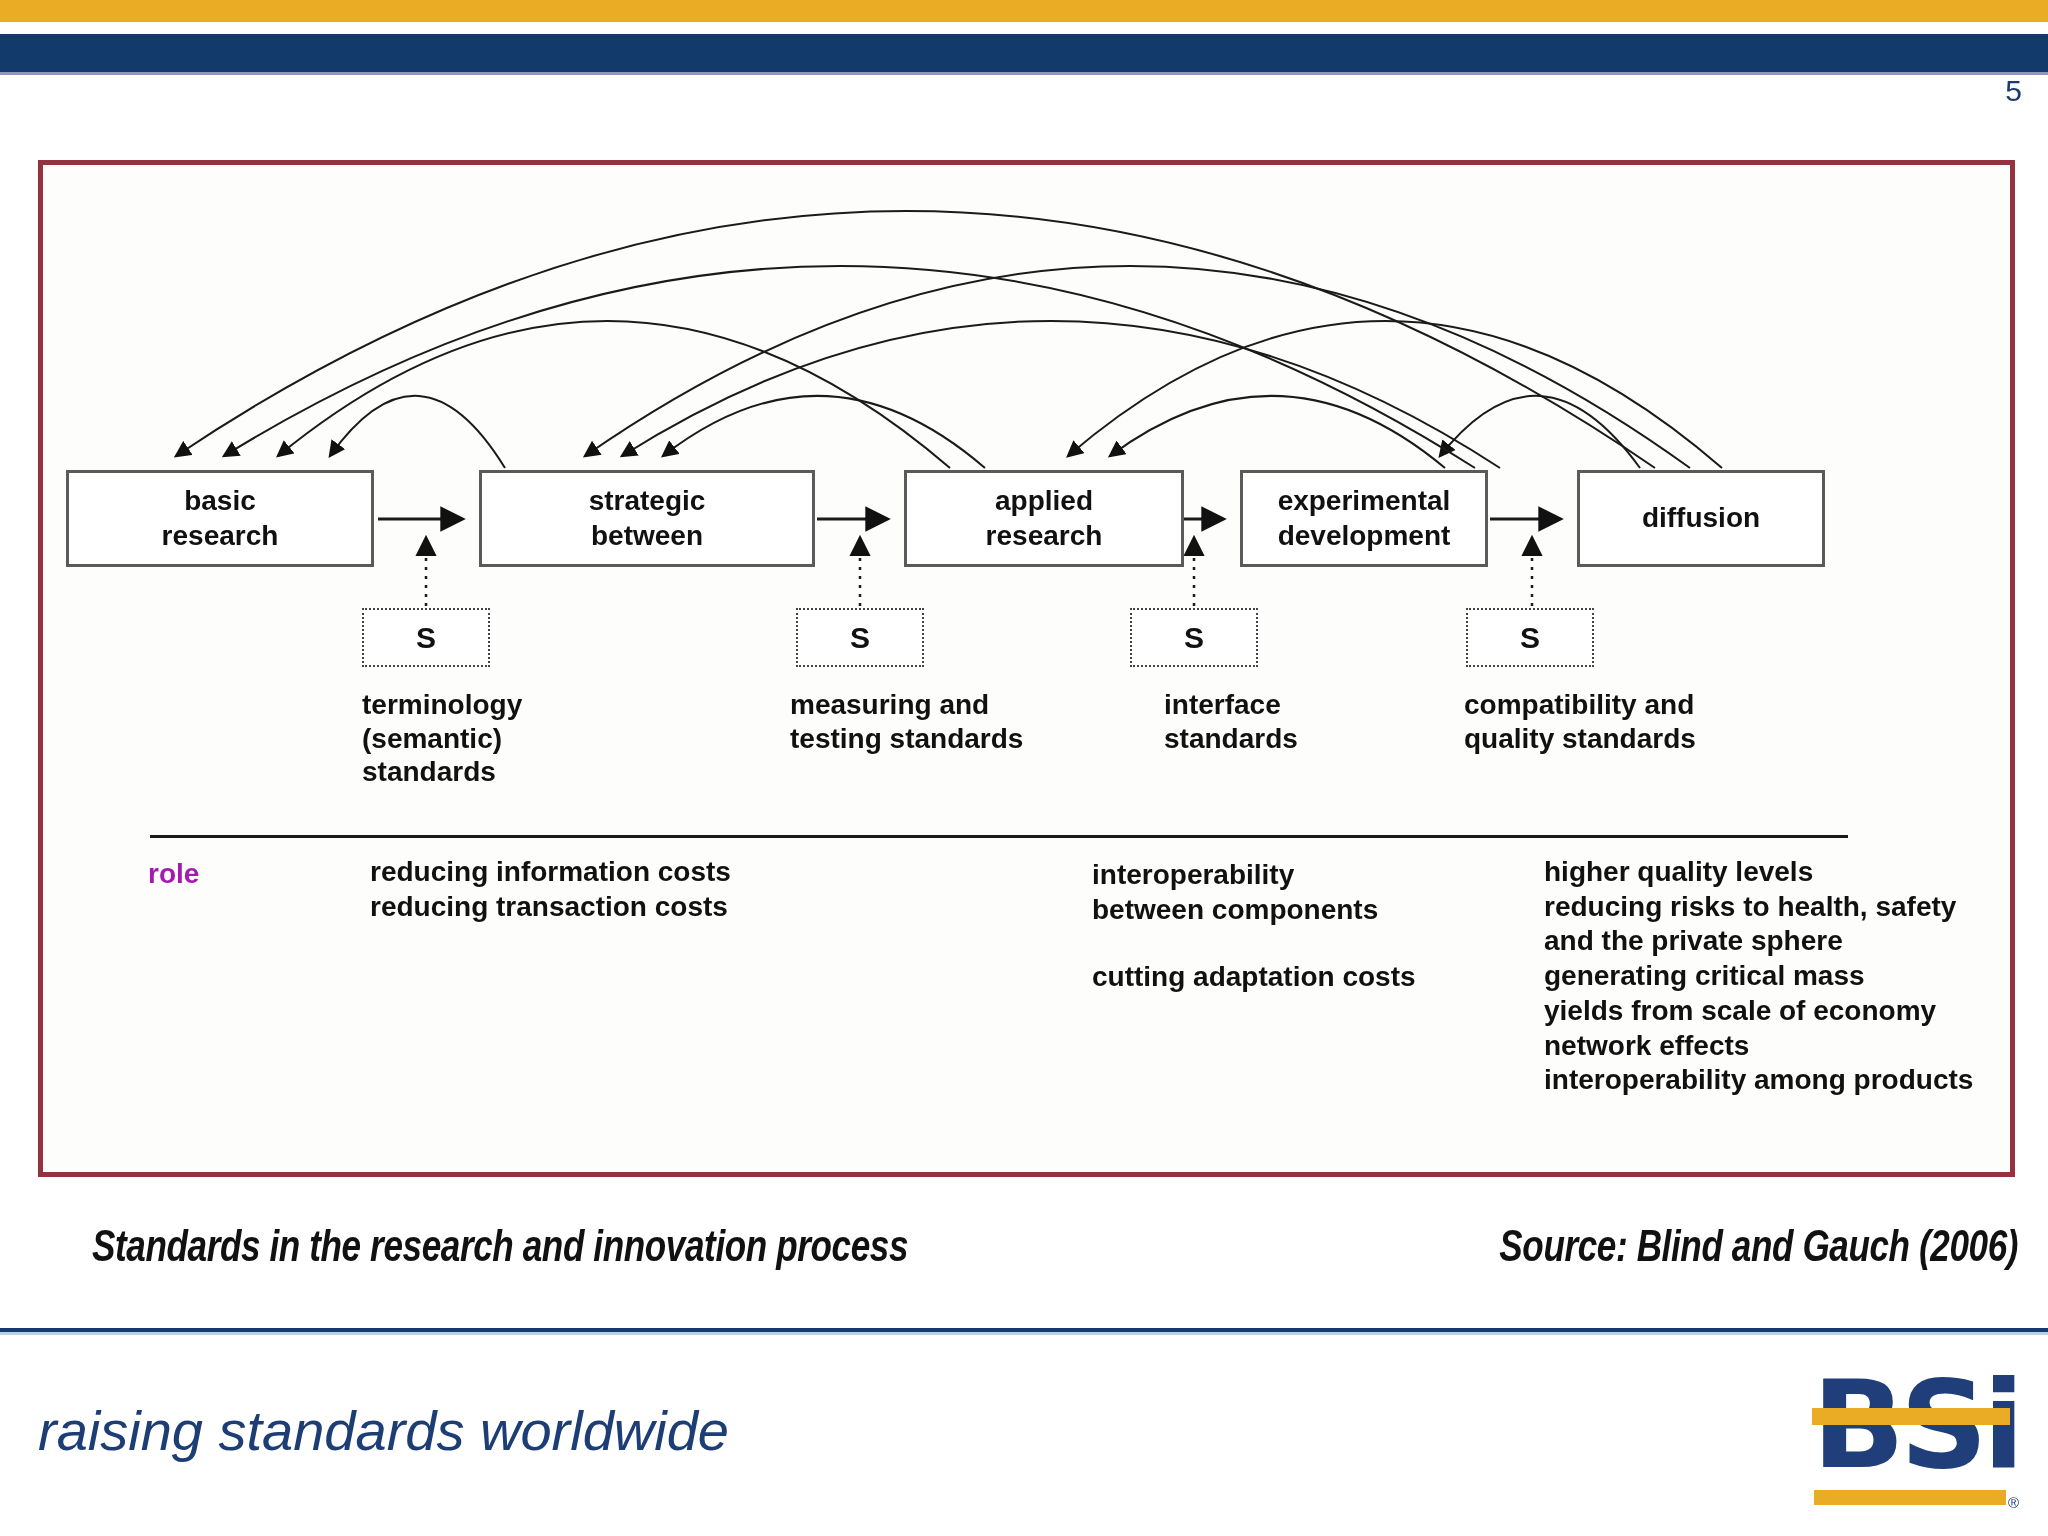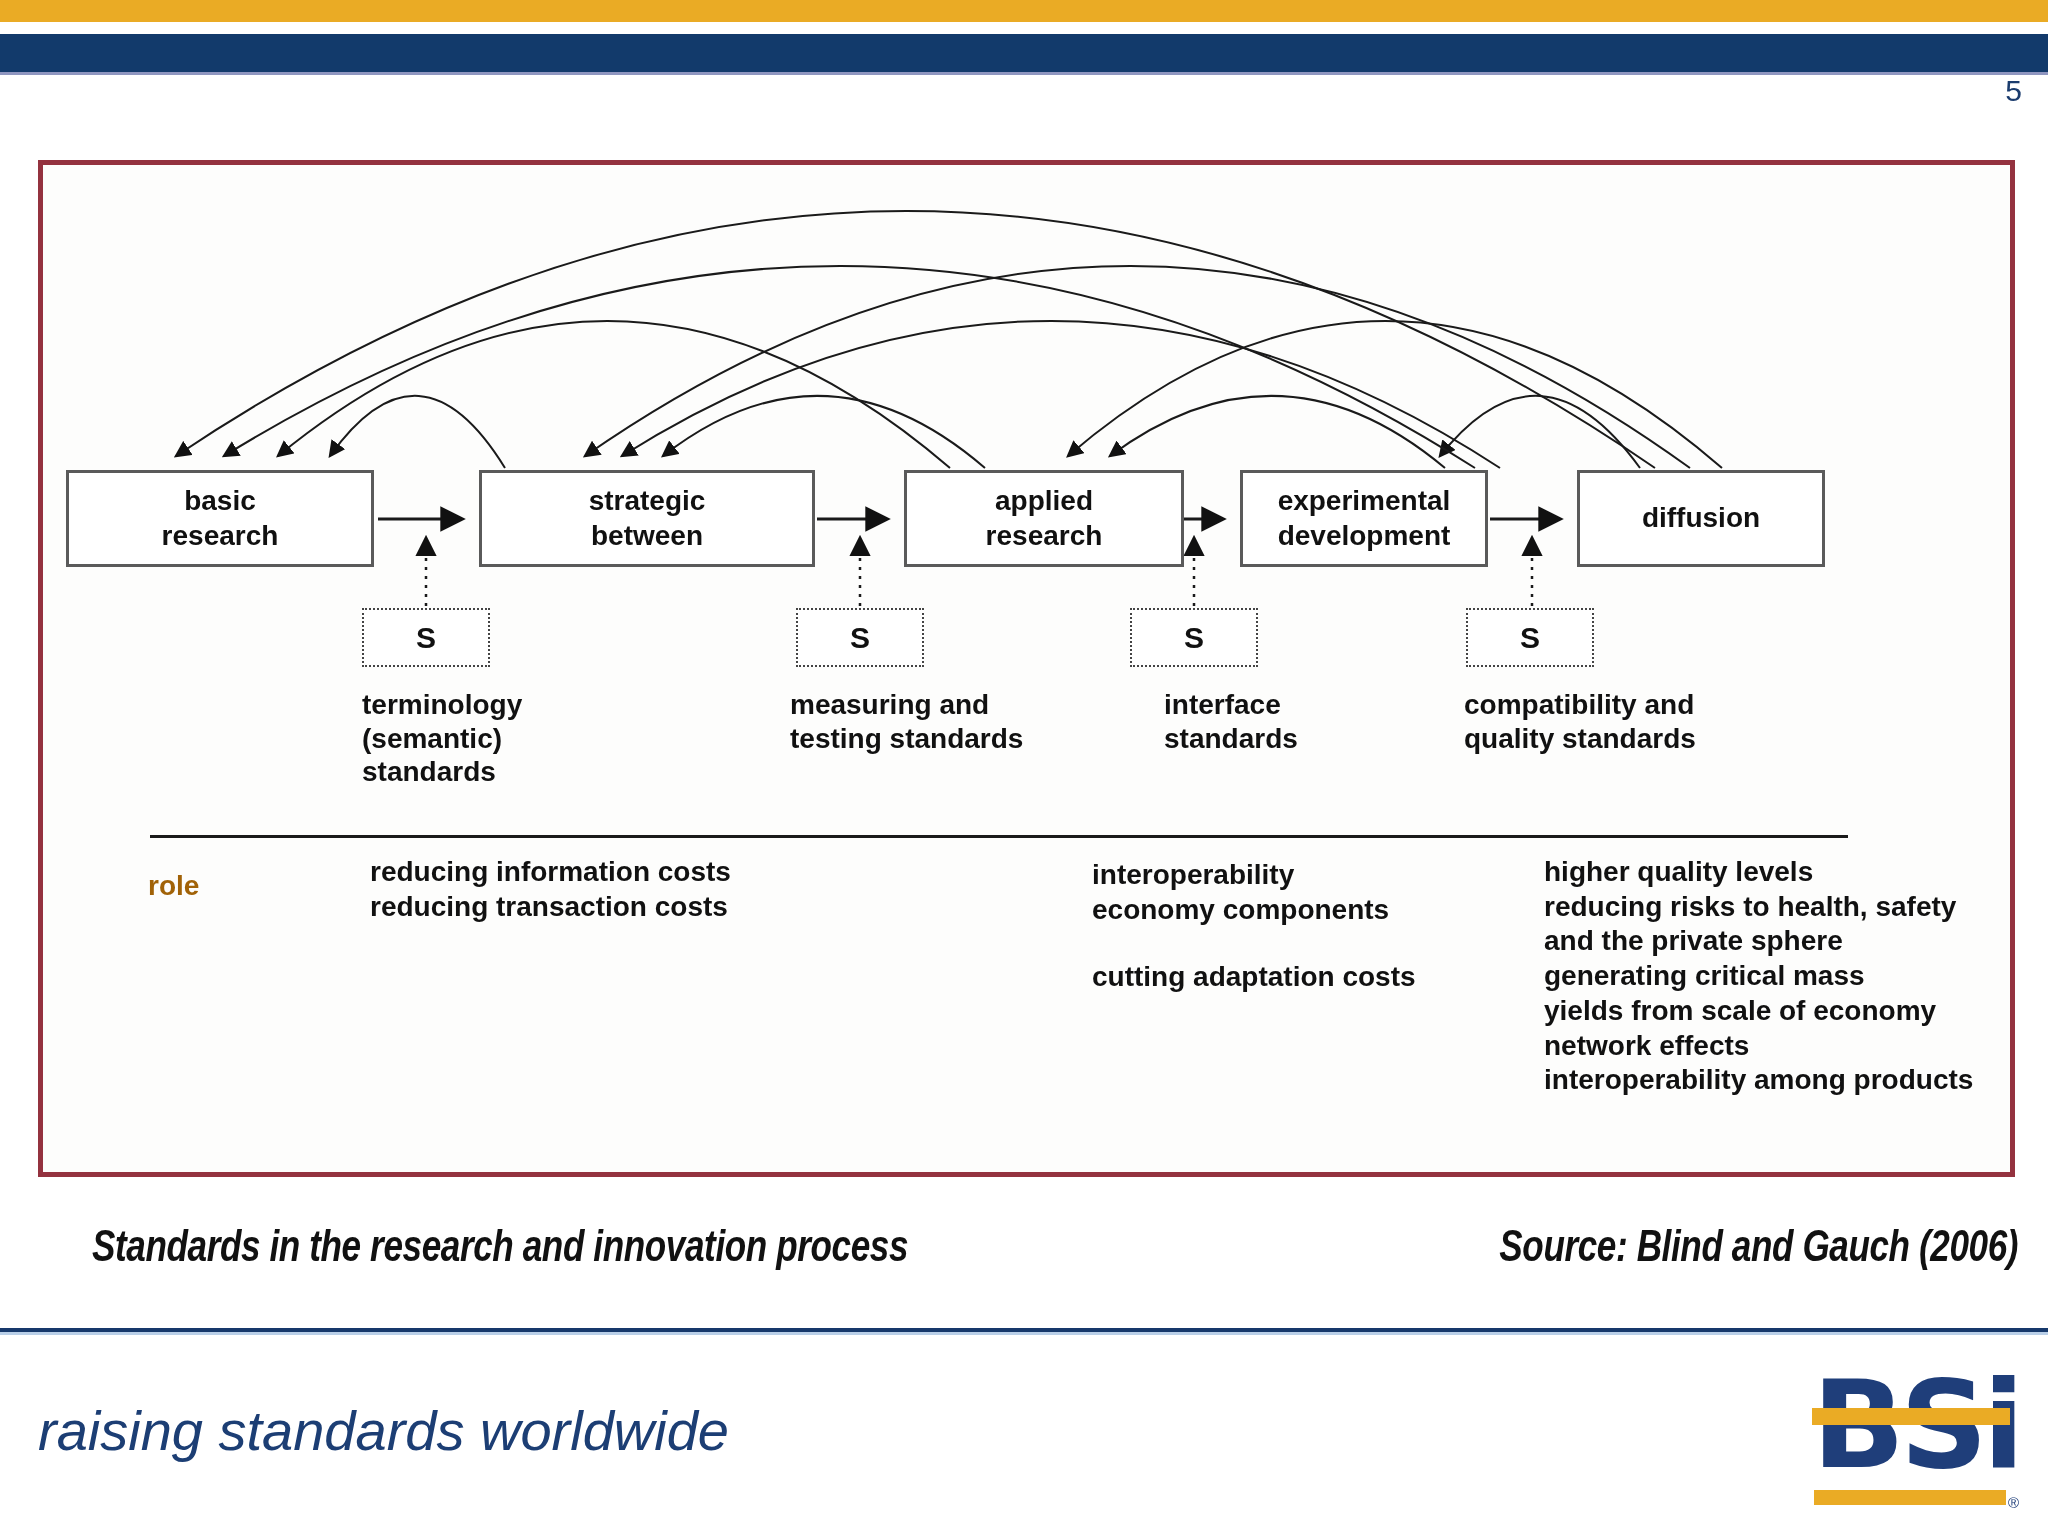--- a/index.html
+++ b/index.html
@@ -26,21 +26,21 @@
   .s-box{
     position:absolute;top:608px;width:128px;height:59px;border:2px dotted #444;background:#fff;
     box-sizing:border-box;display:flex;align-items:center;justify-content:center;
     font-weight:bold;font-size:30px;color:#111;
   }
   .s-label{
     position:absolute;top:688px;font-weight:bold;font-size:28px;line-height:1.2;
     white-space:pre-line;color:#111;
   }
   .role-line{position:absolute;left:150px;top:835px;width:1698px;height:3px;background:#1a1a1a;}
-  .role-label{position:absolute;left:148px;top:858px;font-weight:bold;font-size:28px;color:#a16207;margin-top:12px;}
+  .role-label{position:absolute;left:148px;top:858px;font-weight:bold;font-size:28px;color:#a21caf;}
   .role-text{position:absolute;font-weight:bold;font-size:28px;line-height:1.24;white-space:pre-line;color:#111;}
   
   .caption{
     position:absolute;top:1220px;font-style:italic;font-weight:700;font-size:45px;color:#111;
     white-space:nowrap;letter-spacing:-0.5px;margin-left:48px;
   }
   .caption .squeeze{display:inline-block;transform:scaleX(0.78);}
   .caption-left{left:44px;}
   .caption-left .squeeze{transform-origin:left center;}
   .caption-right{right:30px;}
@@ -130,21 +130,21 @@
   <div class="s-label" style="left:1128px;margin-left:36px;">interface
 standards</div>
   <div class="s-label" style="left:1464px;">compatibility and
 quality standards</div>
 
   <div class="role-line"></div>
   <div class="role-label">role</div>
   <div class="role-text" style="left:370px;top:855px;">reducing information costs
 reducing transaction costs</div>
   <div class="role-text" style="left:1092px;top:858px;">interoperability
-economy components</div>
+between components</div>
   <div class="role-text" style="left:1092px;top:960px;">cutting adaptation costs</div>
   <div class="role-text" style="left:1544px;top:855px;">higher quality levels
 reducing risks to health, safety
 and the private sphere
 generating critical mass
 yields from scale of economy
 network effects
 interoperability among products</div>
 
   <div class="caption caption-left">

